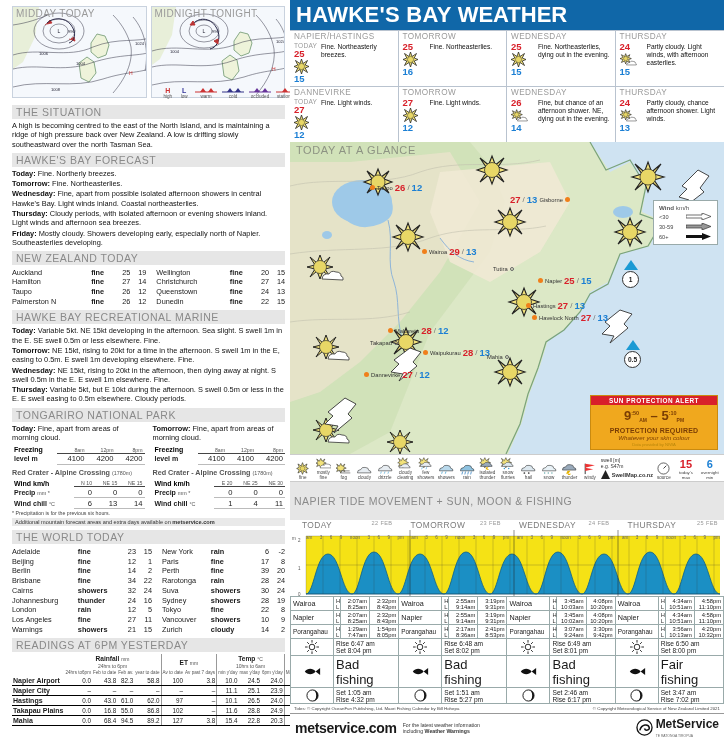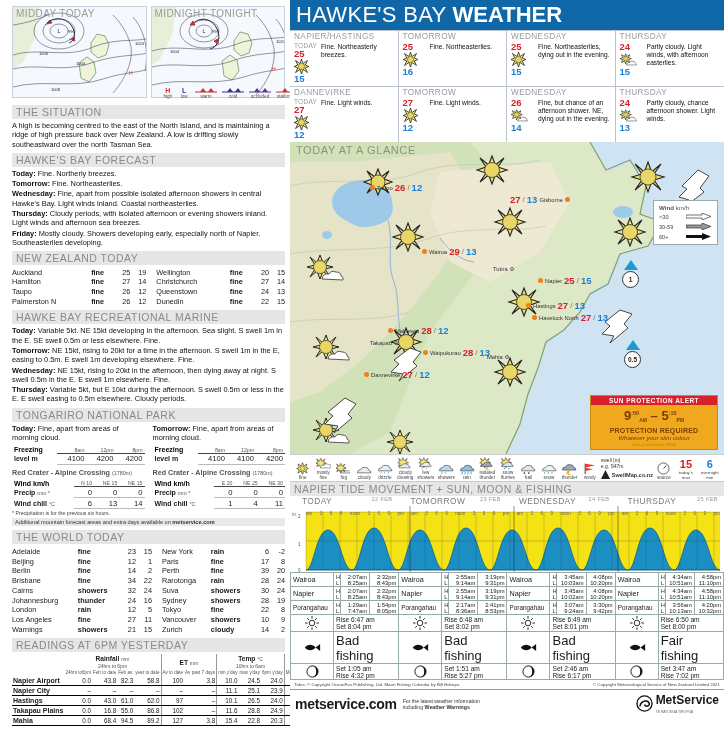--- a/index.html
+++ b/index.html
@@ -64,21 +64,21 @@
   .rd .sub { font-size:4.6px; color:#555; text-align:right; line-height:5.2px; vertical-align:bottom; padding:0 1px;}
   .rd td { text-align:right; padding:1px 1px; border-bottom:1px solid #000; font-size:6.3px; white-space:nowrap;}
   .rd td.place { text-align:left; font-weight:bold; font-size:7px; }
   .rd tr.hdr td { border-bottom:none; }
   .rd .tiny { font-size:4.4px; color:#444; }
   .vsep { border-left:1px solid #999; }
 
   
   #right { position:absolute; left:290px; top:0; width:434px; height:747px; background:#fff; }
   .bluebar { background:#1067a8; color:#fff; height:30px; display:flex; align-items:center; padding-left:6px; }
-  .bluebar .t1 { font-size:22px; letter-spacing:.3px; font-weight:400; }
+  .bluebar .t1 { font-size:22px; letter-spacing:.3px; font-weight:700; }
   .bluebar .t2 { font-size:22px; font-weight:bold; margin-left:6px; }
 
   .fc-grid { display:grid; grid-template-columns:1fr 1fr 1fr 1fr; border-top:1px solid #b9c3cf; }
   .fc-cell { border-right:1px solid #b9c3cf; padding:1px 3px 2px 4px; min-height:50px; }
   .fc-cell:last-child { border-right:none; }
   .fc-day { font-size:8.2px; color:#9a9a9a; letter-spacing:.4px; }
   .fc-body { display:flex; gap:3px; margin-top:1px; }
   .fc-temps { width:24px; text-align:left; flex:0 0 24px; }
   .fc-today { font-size:6.6px; color:#9a9a9a; letter-spacing:.2px;}
   .fc-max { color:#d8202a; font-weight:bold; font-size:9.5px; line-height:10px; }
@@ -112,21 +112,21 @@
   .sunalert .sa-s { color:#7a3d04; font-size:6.2px; font-style:italic;}
   .sunalert .sa-f { color:#b8860b; font-size:4.2px; margin-top:1px;}
 
   .iconkey { display:flex; align-items:flex-end; border-top:1px solid #ccc; border-bottom:1px solid #ccc; padding:2px 3px 1px; gap:1px;}
   .iconkey .ik { width:24px; text-align:center; font-size:4.6px; color:#444; line-height:5px;}
   .iconkey .ik .g { height:13px; display:flex; align-items:center; justify-content:center;}
   .iconkey .swell { font-size:5px; color:#333; width:54px; text-align:left; }
   .iconkey .uvbox { width:28px; text-align:center; }
   .iconkey .uvbox .v { font-size:11px; font-weight:bold; }
 
-  .tidehead { background:#e6e6e6; color:#8a8a8a; font-size:10.5px; letter-spacing:.5px; padding:1px 4px; }
+  .tidehead { background:#e6e6e6; color:#8a8a8a; font-size:10.5px; letter-spacing:.5px; padding:13px 4px; }
   .tideday-row { display:grid; grid-template-columns:1fr 1fr 1fr 1fr; }
   .tideday { font-size:8.4px; color:#8a8a8a; letter-spacing:.4px; padding-left:12px; }
   .tideday b { color:#7b7b7b; font-weight:400;}
   .tideday span { font-size:5.6px; float:right; padding-right:6px; color:#999;}
   #tidechart { position:relative; width:434px; height:66px; }
   .tidelabels { position:absolute; left:2px; top:0; font-size:4.6px; color:#666; }
 
   .tt { width:434px; border-collapse:collapse; table-layout:fixed; }
   .tt td { border:1px solid #9aa; font-size:5.8px; padding:0.5px 2px; vertical-align:middle; }
   .tt td.pl { font-size:7.2px; width:31px; }

